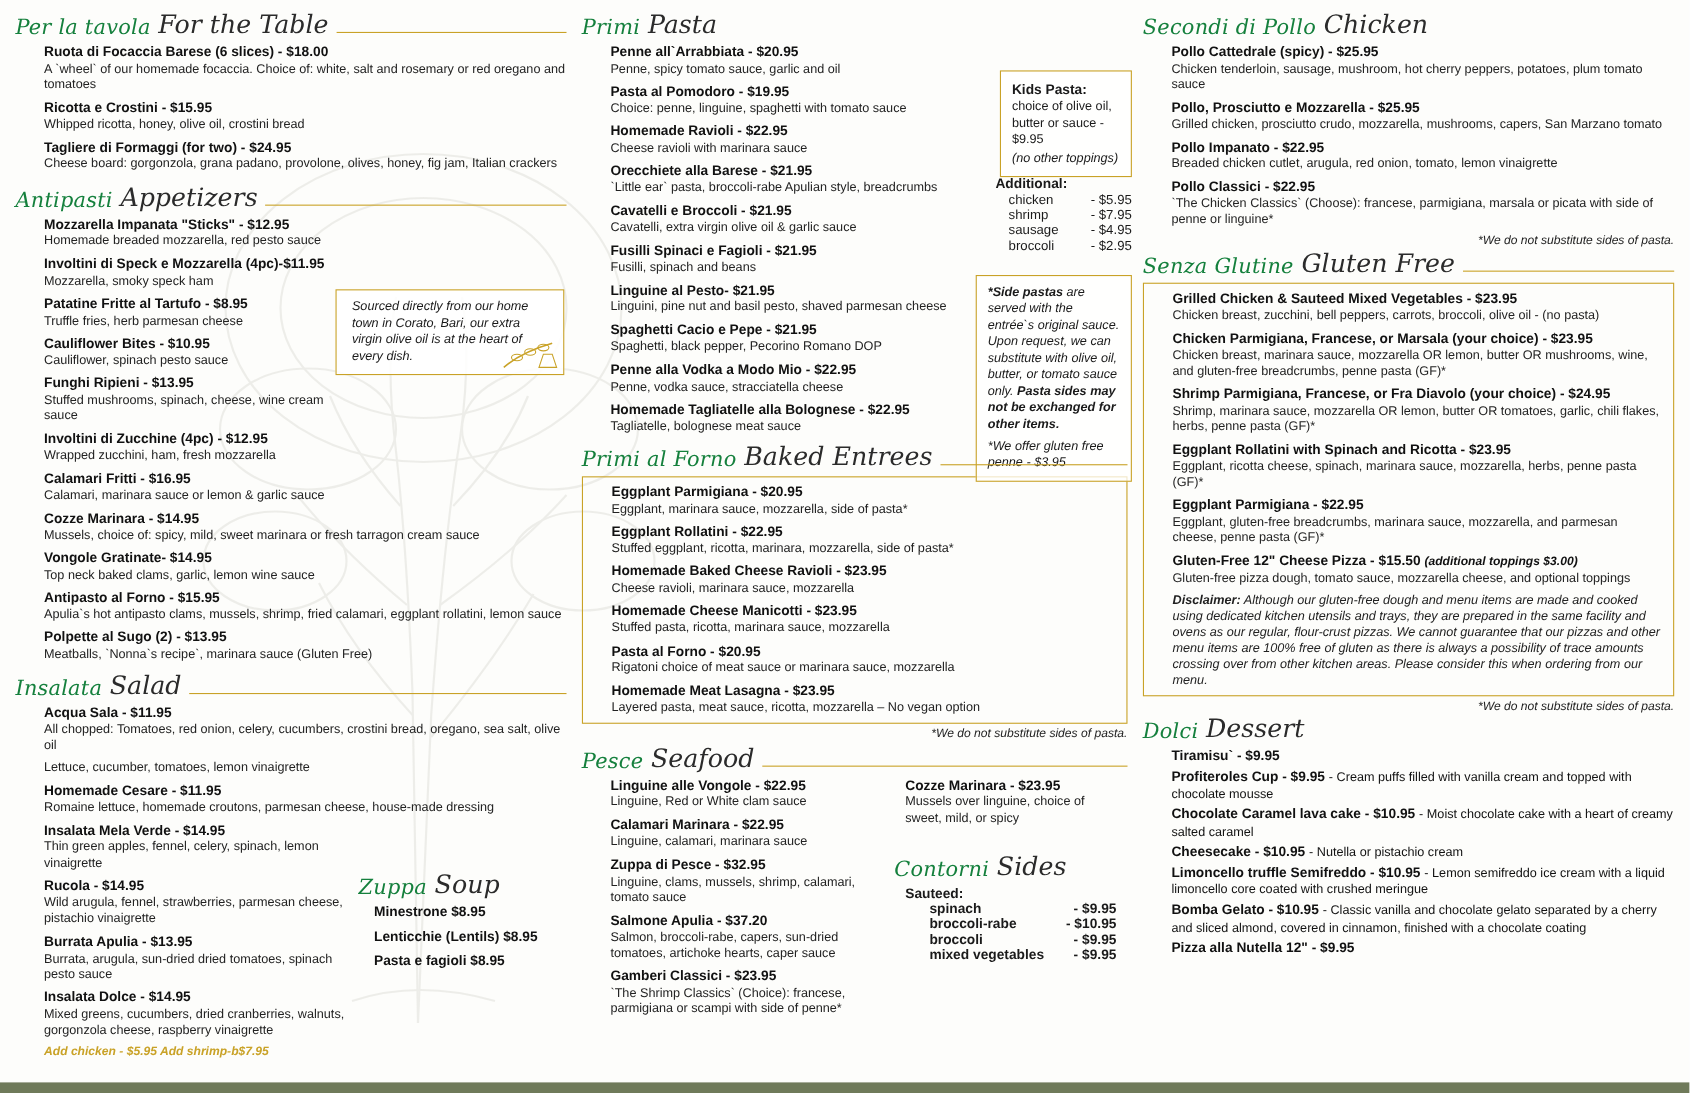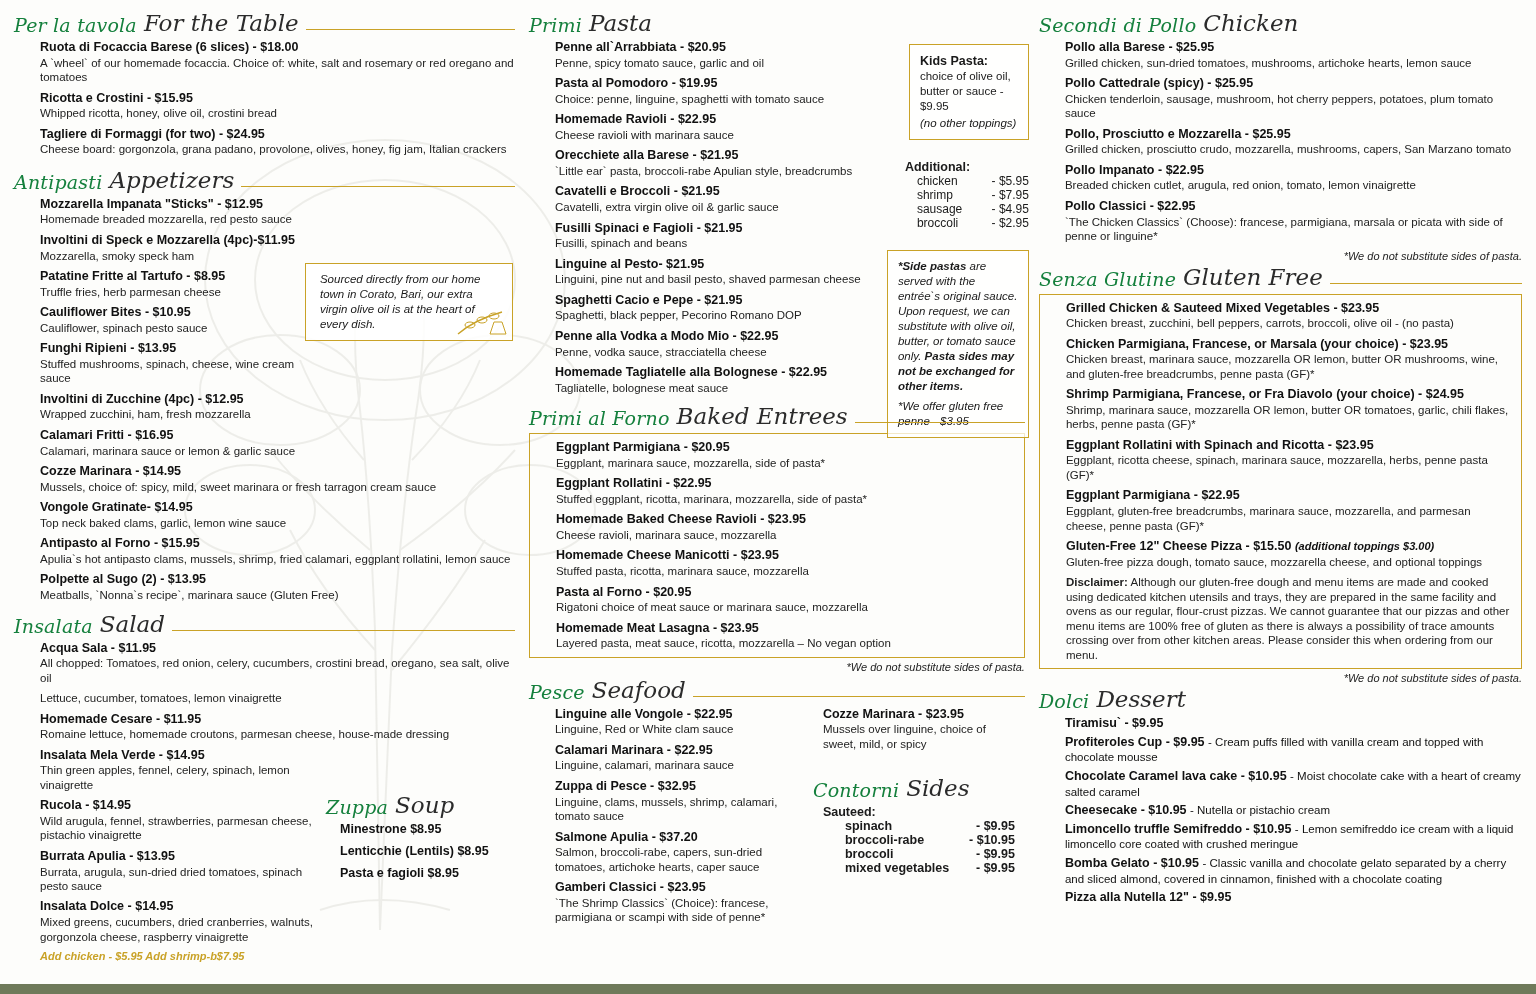--- a/index.html
+++ b/index.html
@@ -322,21 +322,21 @@
 
     <div class="col col-2">
 
       <div class="sec-head">
         <span class="sec-it">Primi</span>
         <span class="sec-en">Pasta</span>
       </div>
 
       <div style="position:relative">
 
-        <div style="position:absolute; right:-4px; top:4px; width:120px;">
+        <div style="position:absolute; right:-4px; top:24px; width:120px;">
           <div class="note-box" style="font-style:normal">
             <span class="small-head">Kids Pasta:</span>
             <span>choice of olive oil, butter or sauce - $9.95</span>
             <div style="font-style:italic; margin-top:2px">(no other toppings)</div>
           </div>
         </div>
 
         <div style="position:absolute; right:-4px; top:120px; width:124px">
           <div class="small-head">Additional:</div>
           <div style="font-size:12px; padding-left:12px">
@@ -509,24 +509,20 @@
     </div>
 
     <div class="col col-3">
 
       <div class="sec-head">
         <span class="sec-it">Secondi di Pollo</span>
         <span class="sec-en">Chicken</span>
       </div>
 
       <div class="item">
-        <div class="item-line"><span>Pollo alla Barese</span> - <span class="price">$25.95</span></div>
-        <div class="item-desc">Grilled chicken, sun-dried tomatoes, mushrooms, artichoke hearts, lemon sauce</div>
-      </div>
-      <div class="item">
         <div class="item-line"><span>Pollo Cattedrale (spicy)</span> - <span class="price">$25.95</span></div>
         <div class="item-desc">Chicken tenderloin, sausage, mushroom, hot cherry peppers, potatoes, plum tomato sauce</div>
       </div>
       <div class="item">
         <div class="item-line"><span>Pollo, Prosciutto e Mozzarella</span> - <span class="price">$25.95</span></div>
         <div class="item-desc">Grilled chicken, prosciutto crudo, mozzarella, mushrooms, capers, San Marzano tomato</div>
       </div>
       <div class="item">
         <div class="item-line"><span>Pollo Impanato</span> - <span class="price">$22.95</span></div>
         <div class="item-desc">Breaded chicken cutlet, arugula, red onion, tomato, lemon vinaigrette</div>
@@ -562,21 +558,21 @@
         </div>
         <div class="item">
           <div class="item-line"><span>Eggplant Parmigiana</span> - <span class="price">$22.95</span></div>
           <div class="item-desc">Eggplant, gluten-free breadcrumbs, marinara sauce, mozzarella, and parmesan cheese, penne pasta (GF)*</div>
         </div>
         <div class="item">
           <div class="item-line"><span>Gluten-Free 12" Cheese Pizza</span> - <span class="price">$15.50</span> <span class="tiny-ital">(additional toppings $3.00)</span></div>
           <div class="item-desc">Gluten-free pizza dough, tomato sauce, mozzarella cheese, and optional toppings</div>
         </div>
         <div class="item" style="margin-bottom:2px">
-          <div class="item-desc ital" style="">
+          <div class="item-desc ital" style="font-style:italic">
             <span style="font-weight:bold">Disclaimer:</span>
             <span>Although our gluten-free dough and menu items are made and cooked using dedicated kitchen utensils and trays, they are prepared in the same facility and ovens as our regular, flour-crust pizzas. We cannot guarantee that our pizzas and other menu items are 100% free of gluten as there is always a possibility of trace amounts crossing over from other kitchen areas. Please consider this when ordering from our menu.</span>
           </div>
         </div>
       </div>
       <div class="footnote">*We do not substitute sides of pasta.</div>
 
       <div class="sec-head" style="margin-top:2px">
         <span class="sec-it">Dolci</span>
         <span class="sec-en">Dessert</span>

